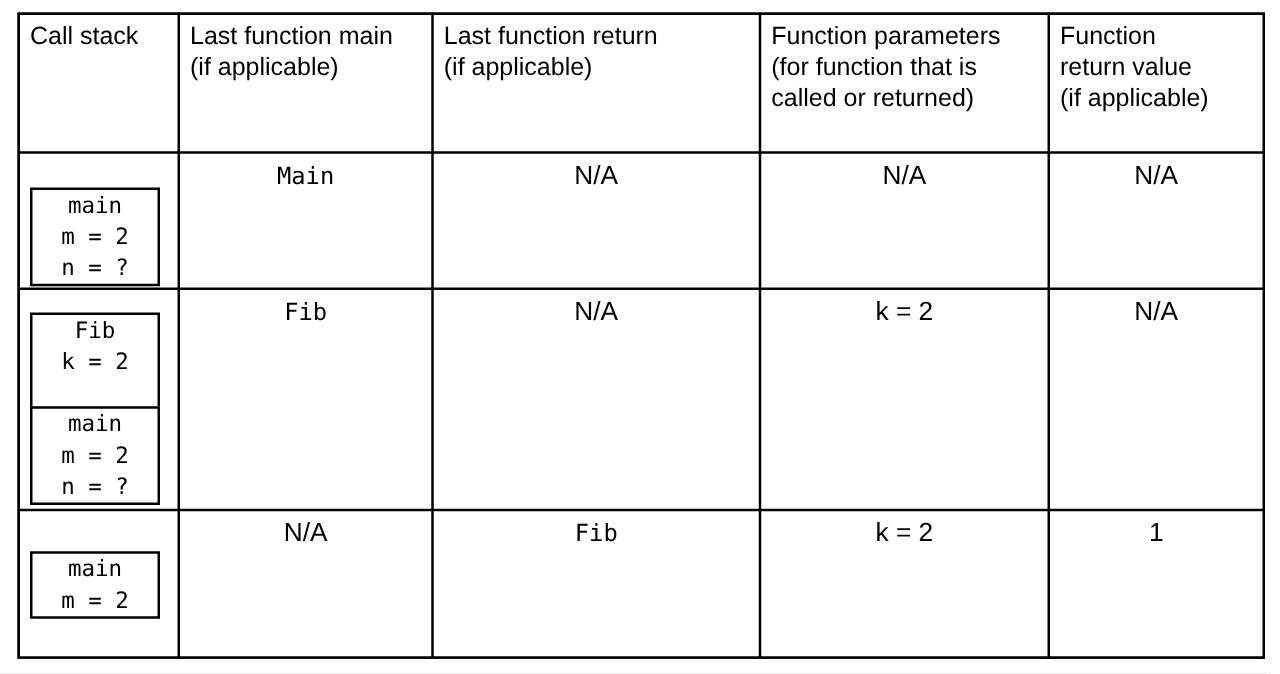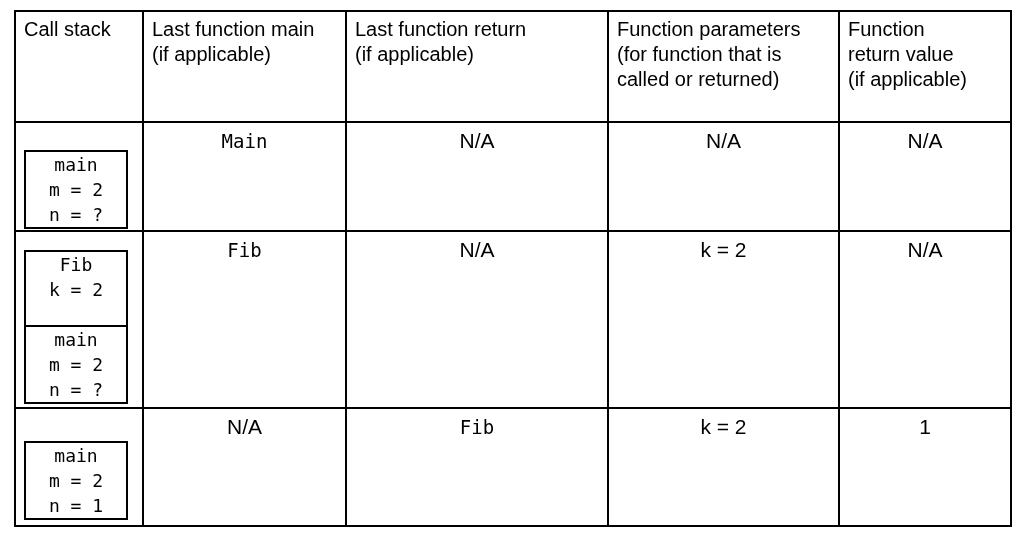--- a/index.html
+++ b/index.html
@@ -121,21 +121,20 @@
     <span>k = 2</span>
   </div>
   <div class="cell val">
     <span>N/A</span>
   </div>
 
   <div class="cell stack">
     <div class="sbox mt32">
       <div>main</div>
       <div>m = 2</div>
-      <div>n = 1</div>
     </div>
   </div>
   <div class="cell val">
     <span>N/A</span>
   </div>
   <div class="cell val">
     <span class="mono">Fib</span>
   </div>
   <div class="cell val">
     <span>k = 2</span>

